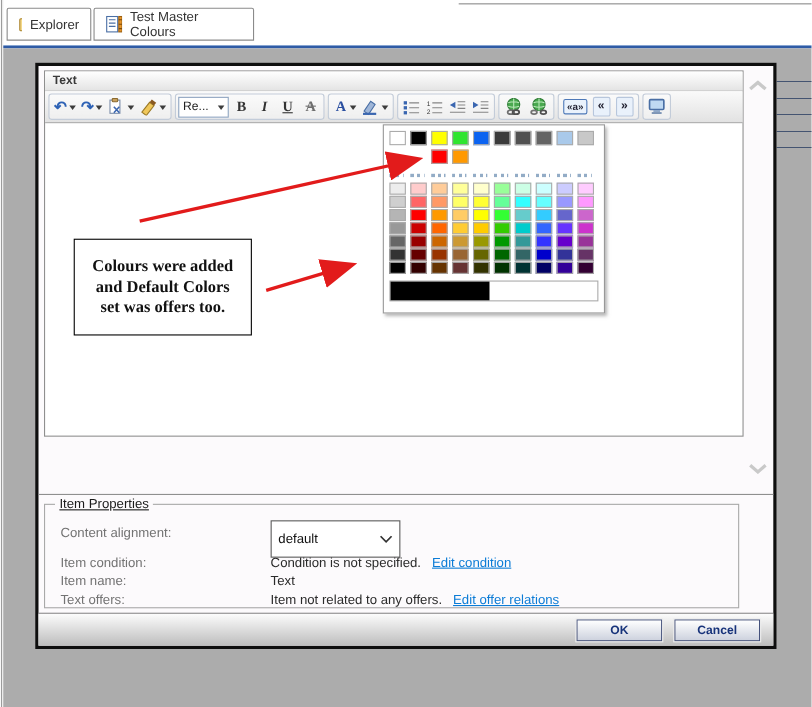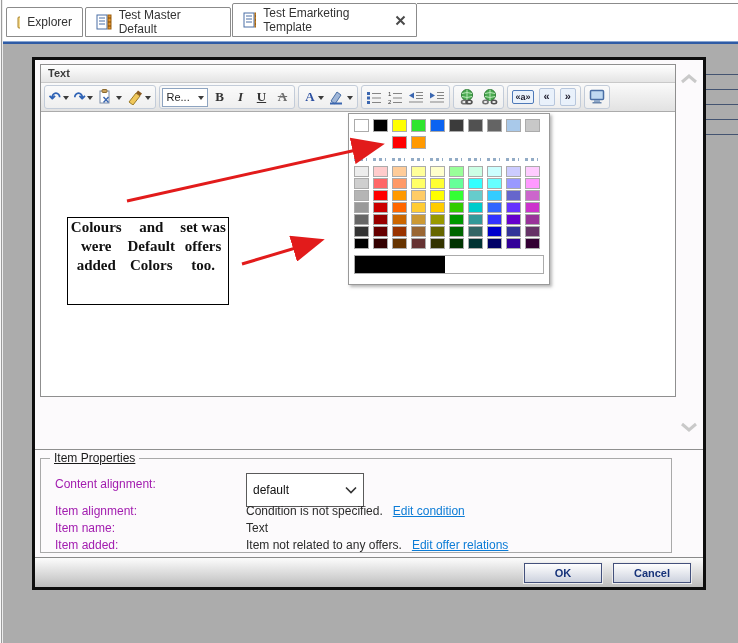--- a/index.html
+++ b/index.html
@@ -51,21 +51,21 @@
   .strike{color:#6E6E6E;text-decoration:line-through;}
   .fontA{font-family:"Liberation Serif",serif;font-weight:bold;font-size:13px;color:#2B4FA0;width:13px;text-align:center;}
   .tagbtn{font-size:9px;font-weight:bold;color:#223;border:1px solid #4E79B8;background:#EAF2FC;
     padding:1px 2px;border-radius:2px;}
   .navbtn{font-size:11px;font-weight:bold;color:#223;background:#E9F1FB;border:1px solid #B7C6DC;
     border-radius:2px;padding:0 4px;height:16px;line-height:15px;}
   .editor{flex:1;background:#fff;font-size:12px;color:#3C3C3C;padding:1px 3px;position:relative;}
 
   
   .annotation{position:absolute;left:32px;top:157px;width:160px;height:86px;border:1px solid #000;
-    background:#fff;z-index:10;display:flex;flex-direction:row;justify-content:center;text-align:center;
+    background:#fff;z-index:10;display:flex;flex-direction:column;justify-content:center;text-align:center;
     font-family:"Liberation Serif",serif;font-weight:bold;font-size:15px;color:#111;line-height:19px;}
 
   
   .popup{position:absolute;left:313px;top:53px;width:202px;height:172px;background:#fff;
     border:1px solid #999;box-shadow:2px 2px 3px rgba(110,110,110,.5);z-index:20;
     padding:5px 5px;box-sizing:border-box;}
   .cgrid{display:grid;grid-template-columns:repeat(10,19px);}
   .custom{grid-auto-rows:17px;}
   .pal{grid-auto-rows:12px;}
   .sw{width:15px;height:13px;border:1px solid #ABABAB;box-sizing:border-box;}
@@ -82,21 +82,21 @@
   .scrollup{position:absolute;left:645px;top:10px;z-index:5;}
   .scrolldown{position:absolute;left:645px;top:358px;z-index:5;}
 
   .hsep{position:absolute;left:0;top:389px;width:668px;height:1px;background:#8F8F8F;}
 
   
   .fieldset{position:absolute;left:5px;top:398px;width:632px;height:95px;border:1px solid #A9A9A9;
     box-sizing:border-box;}
   .legend{position:absolute;left:9px;top:-8px;background:#FCFAFC;padding:0 4px;font-size:12px;
     color:#1A1A1A;text-decoration:underline;}
-  .prow-label{position:absolute;left:14px;font-size:12px;color:#a21caf;}
+  .prow-label{position:absolute;left:14px;font-size:12px;color:#737373;}
   .prow-value{position:absolute;left:205px;font-size:12px;color:#2B2B2B;}
   .link{color:#0C7CD6;text-decoration:underline;margin-left:10px;cursor:pointer;}
   .select{position:absolute;left:205px;top:14px;width:118px;height:21px;border:1px solid #5A5A5A;
     background:#fff;display:flex;align-items:center;justify-content:space-between;padding:16px 6px;
     font-size:12px;color:#111;box-sizing:border-box;cursor:default;}
 
   
   .footer{position:absolute;left:0;top:497px;width:668px;height:30px;
     background:linear-gradient(#FCFCFC,#BDBDBD);border-top:1px solid #8A8A8A;box-sizing:border-box;}
   .btn{position:absolute;top:5px;width:78px;height:20px;font-size:11px;font-weight:bold;color:#17337A;
@@ -125,39 +125,21 @@
       <svg width="16" height="16">
           <rect x="1" y="1" width="10" height="14" fill="#FFF" stroke="#4A6FA5"></rect>
           <line x1="3" y1="4" x2="9" y2="4" stroke="#4A6FA5"></line>
           <line x1="3" y1="7" x2="9" y2="7" stroke="#4A6FA5"></line>
           <line x1="3" y1="10" x2="9" y2="10" stroke="#4A6FA5"></line>
           <rect x="12" y="1" width="3" height="14" fill="#E8952A" stroke="#9A5F10"></rect>
           <line x1="12" y1="4" x2="15" y2="4" stroke="#7A4A08"></line>
           <line x1="12" y1="8" x2="15" y2="8" stroke="#7A4A08"></line>
           <line x1="12" y1="12" x2="15" y2="12" stroke="#7A4A08"></line>
         </svg>
-      <span>Test Master Default</span>
-    </div>
-    <div class="tab active" style="left:232px;width:185px;">
-      <svg width="16" height="16">
-          <rect x="1" y="1" width="10" height="14" fill="#FFF" stroke="#4A6FA5"></rect>
-          <line x1="3" y1="4" x2="9" y2="4" stroke="#4A6FA5"></line>
-          <line x1="3" y1="7" x2="9" y2="7" stroke="#4A6FA5"></line>
-          <line x1="3" y1="10" x2="9" y2="10" stroke="#4A6FA5"></line>
-          <rect x="12" y="1" width="3" height="14" fill="#E8952A" stroke="#9A5F10"></rect>
-          <line x1="12" y1="4" x2="15" y2="4" stroke="#7A4A08"></line>
-          <line x1="12" y1="8" x2="15" y2="8" stroke="#7A4A08"></line>
-          <line x1="12" y1="12" x2="15" y2="12" stroke="#7A4A08"></line>
-        </svg>
-      <span>Test Emarketing Template</span>
-      <span class="close">
-        <svg width="11" height="11">
-            <path d="M1.5 1.5 L9.5 9.5 M9.5 1.5 L1.5 9.5" stroke="#4A4A4A" stroke-width="2"></path>
-          </svg>
-      </span>
+      <span>Test Master Colours</span>
     </div>
   </div>
 
   <div class="bluebar"></div>
 
   <div class="desktop">
     <div class="bg-rows"></div>
 
     <div class="dialog">
       <div class="dlg-body">
@@ -452,25 +434,25 @@
 
         <div class="fieldset">
           <div class="legend">Item Properties</div>
           <div class="prow-label" style="top:18px;">Content alignment:</div>
           <div class="select">
             <span>default</span>
             <svg width="12" height="8">
                 <polyline points="1,1.5 6,6.5 11,1.5" fill="none" stroke="#333" stroke-width="1.6"></polyline>
               </svg>
           </div>
-          <div class="prow-label" style="top:45px;">Item alignment:</div>
+          <div class="prow-label" style="top:45px;">Item condition:</div>
           <div class="prow-value" style="top:45px;"><span>Condition is not specified.</span><span class="link">Edit condition</span></div>
           <div class="prow-label" style="top:62px;">Item name:</div>
           <div class="prow-value" style="top:62px;">Text</div>
-          <div class="prow-label" style="top:79px;">Item added:</div>
+          <div class="prow-label" style="top:79px;">Text offers:</div>
           <div class="prow-value" style="top:79px;"><span>Item not related to any offers.</span><span class="link">Edit offer relations</span></div>
         </div>
 
         <div class="footer">
           <button class="btn ok">OK</button>
           <button class="btn cancel">Cancel</button>
         </div>
 
       </div>
     </div>

